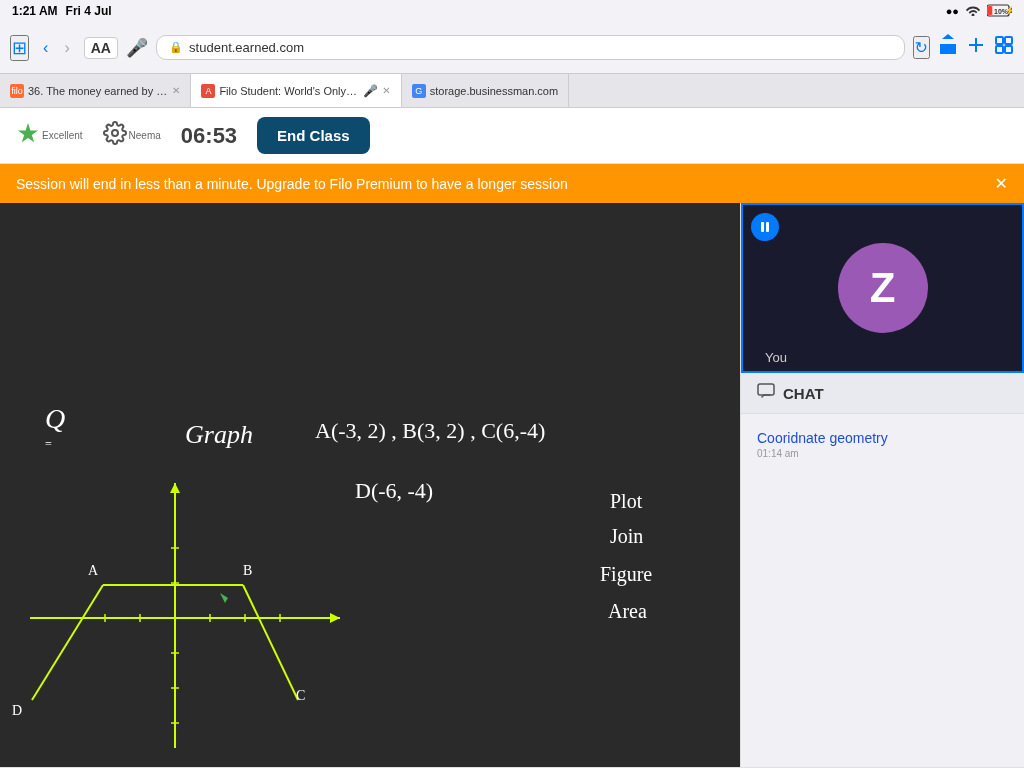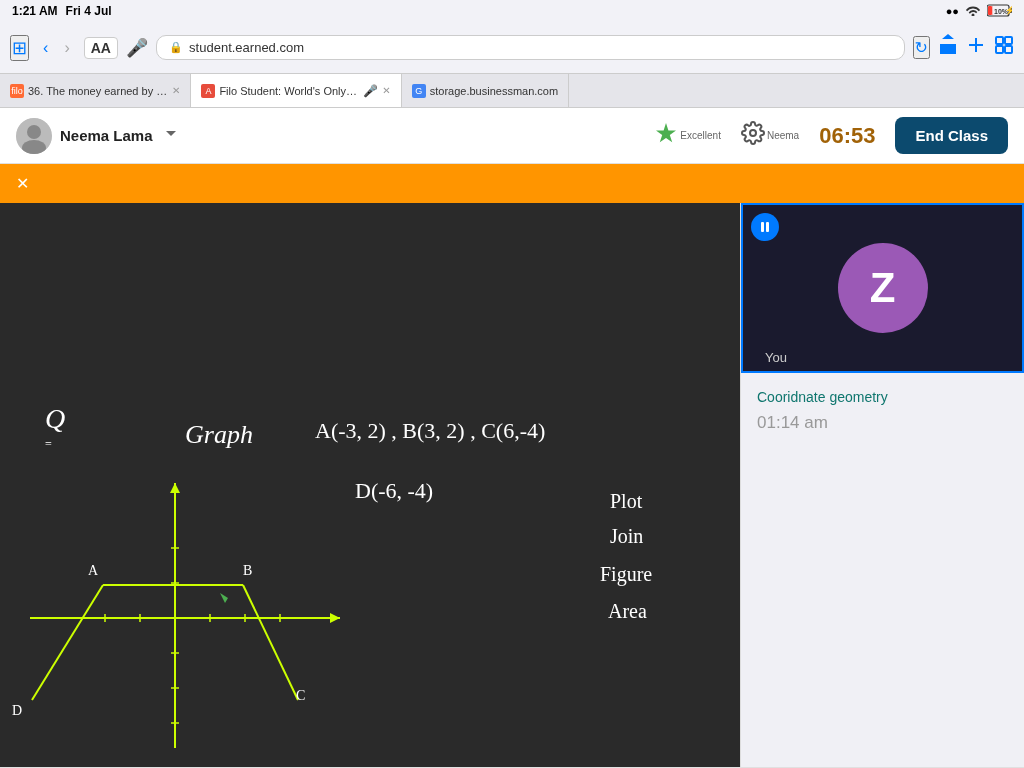--- a/index.html
+++ b/index.html
@@ -54,21 +54,21 @@
       display: flex; align-items: center; padding: 0 16px; height: 56px;
     }
     #user-info { display: flex; align-items: center; gap: 8px; flex: 1; }
     #user-avatar { width: 36px; height: 36px; border-radius: 50%; background: #ccc; overflow: hidden; }
     #user-name { font-size: 15px; font-weight: 600; color: #222; }
     #dropdown-btn { font-size: 12px; color: #666; }
     #header-controls { display: flex; align-items: center; gap: 20px; }
     .ctrl-item { display: flex; flex-direction: row; align-items: center; gap: 2px; }
     .ctrl-item .icon { font-size: 20px; color: #4CAF50; }
     .ctrl-item .ctrl-label { font-size: 10px; color: #666; }
-    #timer { font-size: 22px; font-weight: 600; color: #a16207; }
+    #timer { font-size: 22px; font-weight: 600; color: #404040; }
     #end-class-btn {
       background: #0c4a6e; color: #fff; border: none; border-radius: 8px;
       padding: 10px 20px; font-size: 15px; font-weight: 600; cursor: pointer;
     }
 
     
     #notification-banner {
       background: #ff9500; display: flex; align-items: center; justify-content: space-between;
       padding: 10px 16px; color: #fff; font-size: 14px;
     }
@@ -107,22 +107,22 @@
     
     #chat-panel { flex: 1; background: #f0f0f5; display: flex; flex-direction: column; }
     #chat-header {
       background: #e8eaf0; padding: 10px 16px; display: flex; align-items: center; gap: 8px;
       border-bottom: 1px solid #ddd;
     }
     #chat-icon { font-size: 16px; color: #555; }
     #chat-title { font-size: 15px; font-weight: 600; color: #333; }
     #chat-messages { flex: 1; padding: 16px; overflow-y: auto; }
     .chat-message { margin-bottom: 12px; }
-    .chat-message .msg-text { font-size: 14px; color: #0f766e; }
-    .chat-message .msg-time { font-size: 17px; color: #999; margin-top: 8px; }
+    .chat-message .msg-text { font-size: 14px; color: #1d4ed8; }
+    .chat-message .msg-time { font-size: 10px; color: #999; margin-top: 2px; }
 
     
     #bottom-toolbar {
       background: #fff; border-top: 1px solid #e0e0e0;
       display: flex; align-items: center; justify-content: center; gap: 60px; height: 64px;
     }
 
     
     #wb-canvas { width: 100%; height: 100%; position: relative; }
     
@@ -202,35 +202,20 @@
     <span class="tab-mic">🎤</span>
     <span class="tab-close">✕</span>
   </div>
   <div class="tab">
     <span class="tab-favicon" style="background:#4285f4;">G</span>
     <span>storage.businessman.com</span>
   </div>
 </div>
 
 <div id="app-header">
-  <div id="user-info">
-    <div id="user-avatar">
-      <svg width="36" height="36" viewBox="0 0 36 36">
-          <circle cx="18" cy="18" r="18" fill="#bbb"></circle>
-          <circle cx="18" cy="14" r="7" fill="#888"></circle>
-          <ellipse cx="18" cy="30" rx="12" ry="8" fill="#888"></ellipse>
-        </svg>
-    </div>
-    <span id="user-name">Neema Lama</span>
-    <button id="dropdown-btn" style="background:none;border:none;cursor:pointer;font-size:18px;color:#666;">
-      <svg width="20" height="20" viewBox="0 0 20 20" fill="#666">
-          <path d="M5 8l5 5 5-5z"></path>
-        </svg>
-    </button>
-  </div>
   <div id="header-controls">
     <div class="ctrl-item">
       <span class="icon">
         <svg width="24" height="24" viewBox="0 0 24 24" fill="none">
             <path d="M12 2l2.4 7.4H22l-6.2 4.5 2.4 7.4L12 17l-6.2 4.3 2.4-7.4L2 9.4h7.6z" fill="#4CAF50"></path>
           </svg>
       </span>
       <span class="ctrl-label">Excellent</span>
     </div>
     <div class="ctrl-item">
@@ -241,20 +226,21 @@
           </svg>
       </span>
       <span class="ctrl-label">Neema</span>
     </div>
     <span id="timer">06:53</span>
     <button id="end-class-btn">End Class</button>
   </div>
 </div>
 
 <div id="notification-banner">
+  <span>Session will end in less than a minute. Upgrade to Filo Premium to have a longer session</span>
   <button id="banner-close" style="background:none;border:none;color:#fff;font-size:16px;cursor:pointer;">✕</button>
 </div>
 
 <div id="main-content">
 
   <div id="whiteboard">
     <div id="wb-canvas">
 
       <svg id="graph-svg" xmlns="http://www.w3.org/2000/svg">
 
@@ -323,20 +309,29 @@
             </svg>
         </div>
       </div>
       <div id="avatar-circle">
         <span>Z</span>
       </div>
       <span id="you-label">You</span>
     </div>
 
     <div id="chat-panel">
+      <div id="chat-header">
+        <span id="chat-icon">
+          <svg width="18" height="16" viewBox="0 0 18 16" fill="none">
+              <rect x="1" y="1" width="16" height="11" rx="2" stroke="#555" stroke-width="1.5"></rect>
+              <path d="M5 14l2-2h6" stroke="#555" stroke-width="1.5" stroke-linecap="round"></path>
+            </svg>
+        </span>
+        <span id="chat-title">CHAT</span>
+      </div>
       <div id="chat-messages">
         <div class="chat-message">
           <div class="msg-text">Cooridnate geometry</div>
           <div class="msg-time">01:14 am</div>
         </div>
       </div>
     </div>
 
   </div>
 </div>

